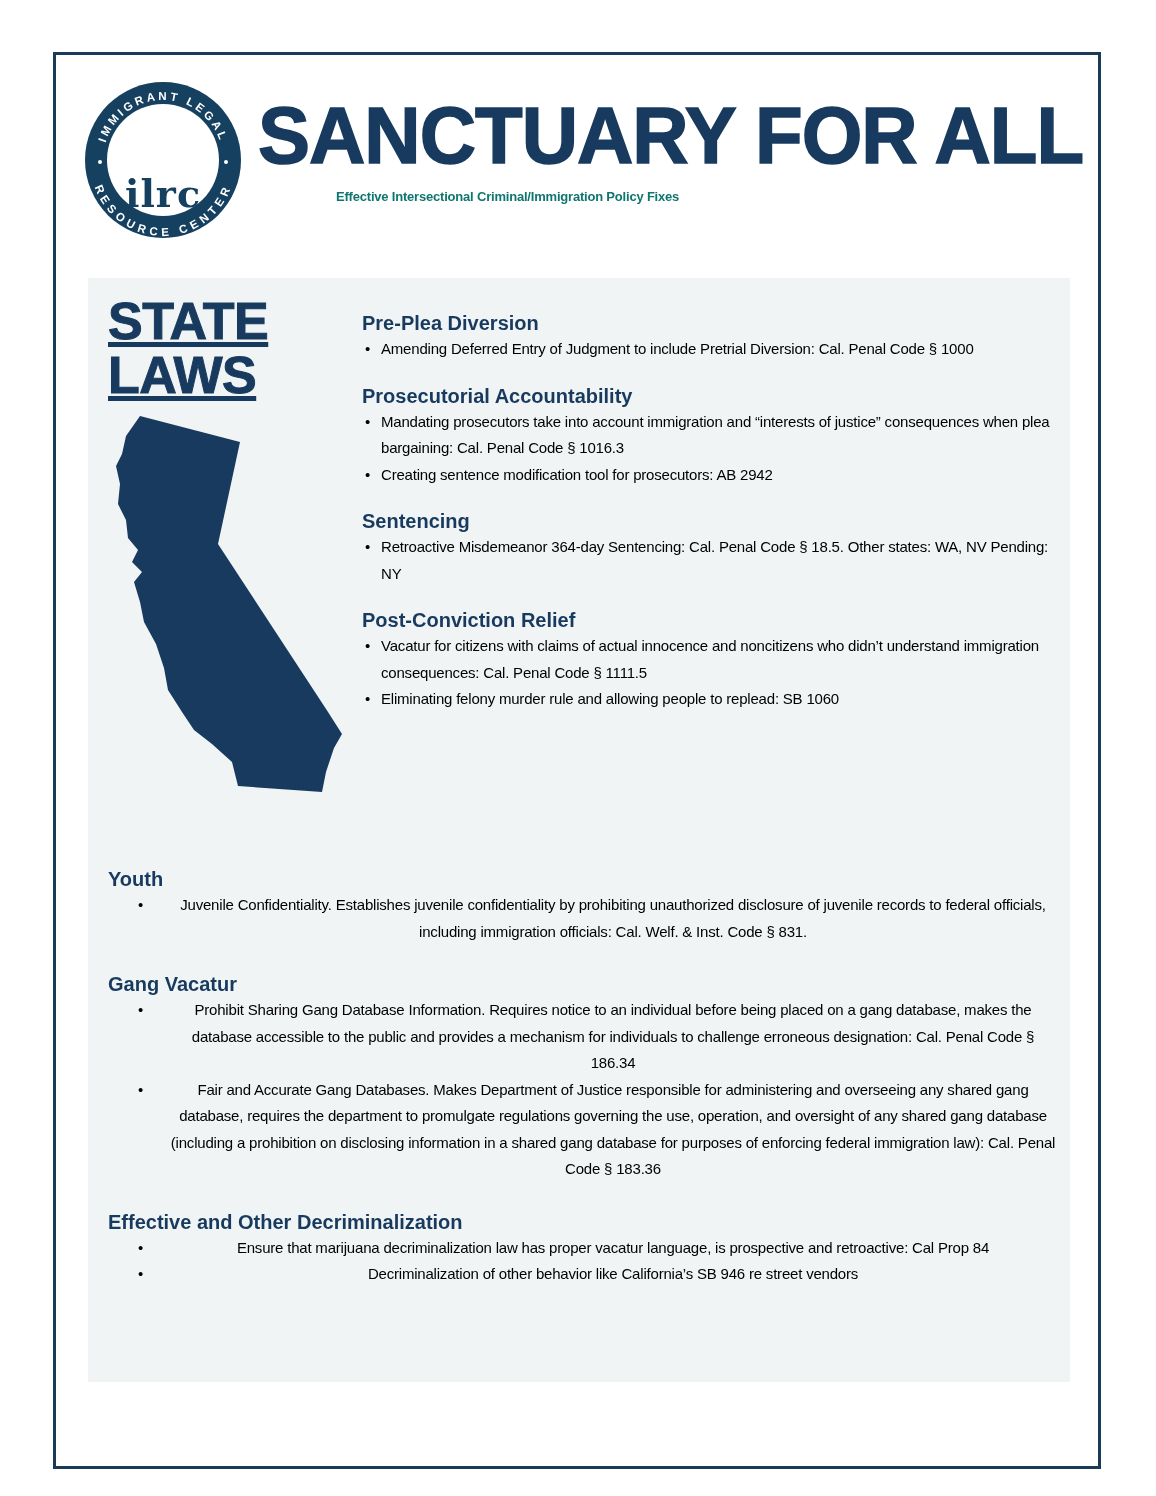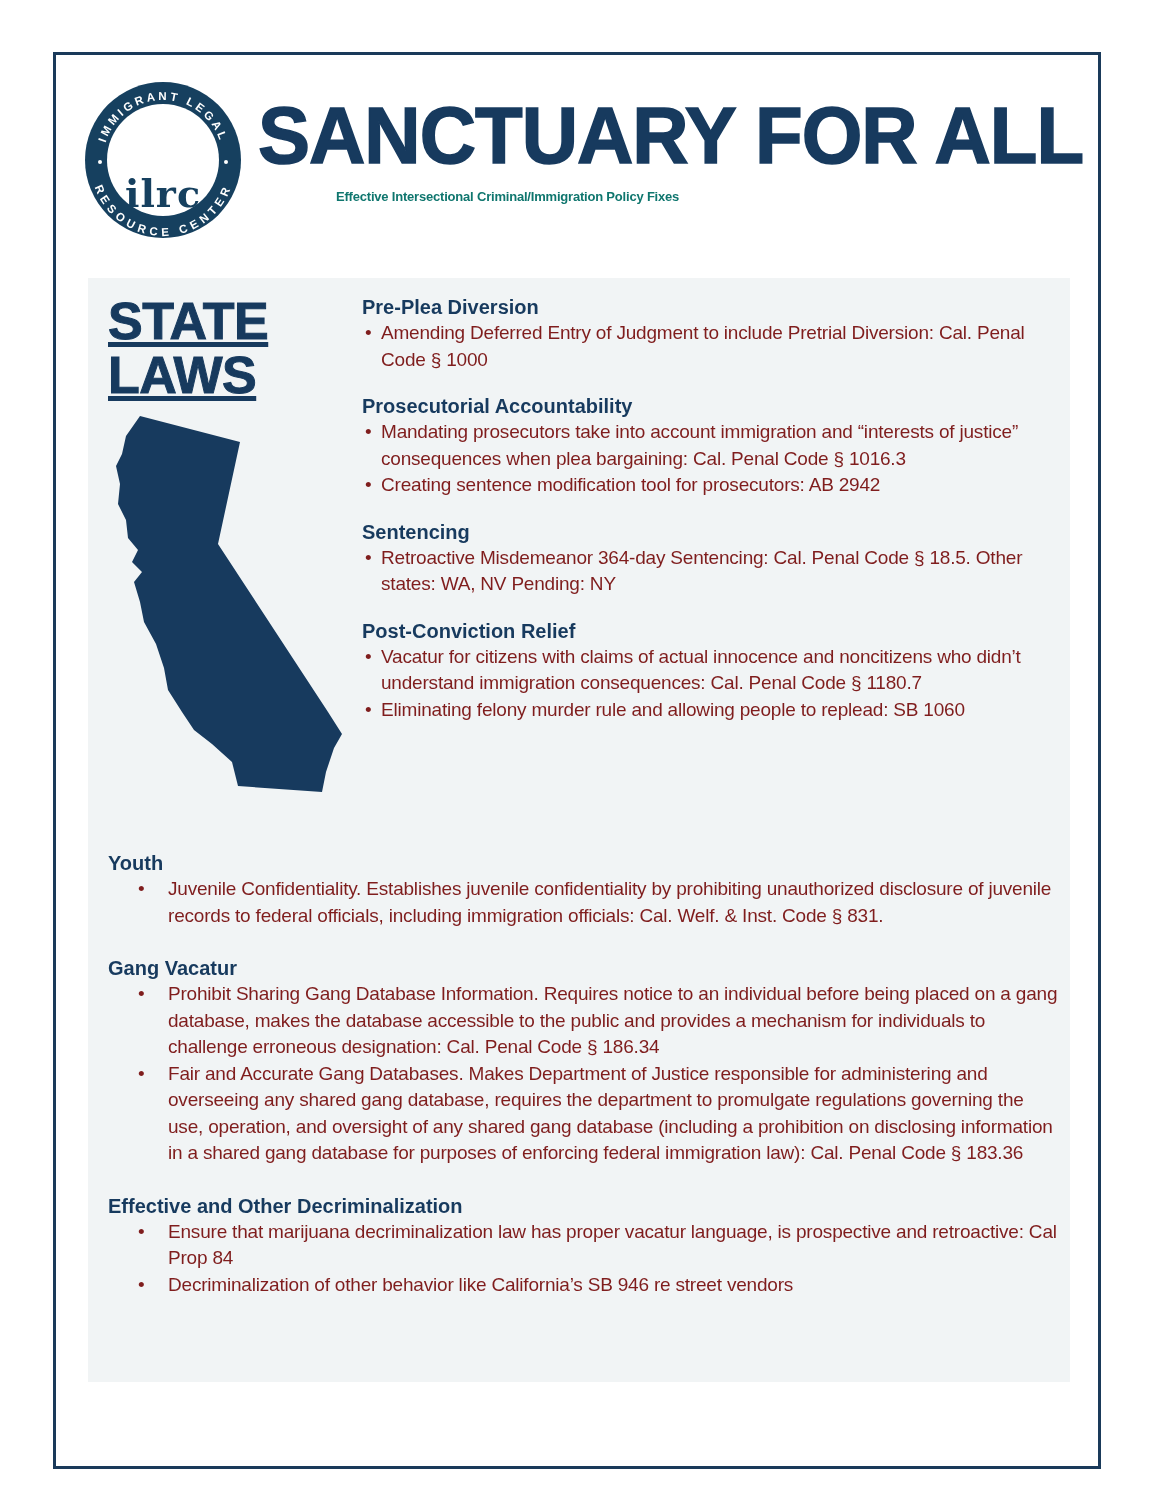--- a/index.html
+++ b/index.html
@@ -51,30 +51,30 @@
       line-height: 54px; color: #173a5e; letter-spacing: -0.5px; text-decoration: underline; -webkit-text-stroke: 1px #173a5e;
     }
     .ca-map { position: absolute; left: 112px; top: 412px; width: 236px; height: 386px; }
 
     .sections-right { position: absolute; left: 362px; top: 294px; width: 700px; }
     .sections-full { position: absolute; left: 108px; top: 850px; width: 950px; }
 
     .section { margin-bottom: 20px; }
     .sec-head {
       font-family: "Liberation Sans", sans-serif; font-weight: bold; font-size: 20px;
-      color: #173a5e; line-height: 26px;
+      color: #173a5e; line-height: 26px; margin-top: 16px;
     }
     .bullets { list-style: none; }
     .bullets li {
-      position: relative; font-size: 19px; line-height: 26.5px; color: #7f1d1d;
+      position: relative; font-size: 15px; line-height: 26.5px; color: #000000;
       letter-spacing: -0.2px;
     }
     .sections-right .bullets li { padding-left: 19px; }
     .sections-right .bullets li::before { content: "•"; position: absolute; left: 3px; top: 0; }
-    .sections-full .bullets li { padding-left: 60px; }
+    .sections-full .bullets li { padding-left: 60px; text-align: center; }
     .sections-full .bullets li::before { content: "•"; position: absolute; left: 30px; top: 0; }
     .sections-full .section { margin-bottom: 26px; }
   </style>
 </head>
 <body>
 
 <div class="frame"></div>
 
 <div class="logo">
   <svg class="logo-ring" viewBox="0 0 156 156">
@@ -122,21 +122,21 @@
   </div>
   <div class="section">
     <div class="sec-head">Sentencing</div>
     <ul class="bullets">
       <li>Retroactive Misdemeanor 364-day Sentencing: Cal. Penal Code § 18.5. Other states: WA, NV Pending: NY</li>
     </ul>
   </div>
   <div class="section">
     <div class="sec-head">Post-Conviction Relief</div>
     <ul class="bullets">
-      <li>Vacatur for citizens with claims of actual innocence and noncitizens who didn’t understand immigration consequences: Cal. Penal Code § 1180.7</li>
+      <li>Vacatur for citizens with claims of actual innocence and noncitizens who didn’t understand immigration consequences: Cal. Penal Code § 1111.5</li>
       <li>Eliminating felony murder rule and allowing people to replead: SB 1060</li>
     </ul>
   </div>
 </div>
 
 <div class="sections-full">
   <div class="section">
     <div class="sec-head">Youth</div>
     <ul class="bullets">
       <li>Juvenile Confidentiality. Establishes juvenile confidentiality by prohibiting unauthorized disclosure of juvenile records to federal officials, including immigration officials: Cal. Welf. &amp; Inst. Code § 831.</li>

